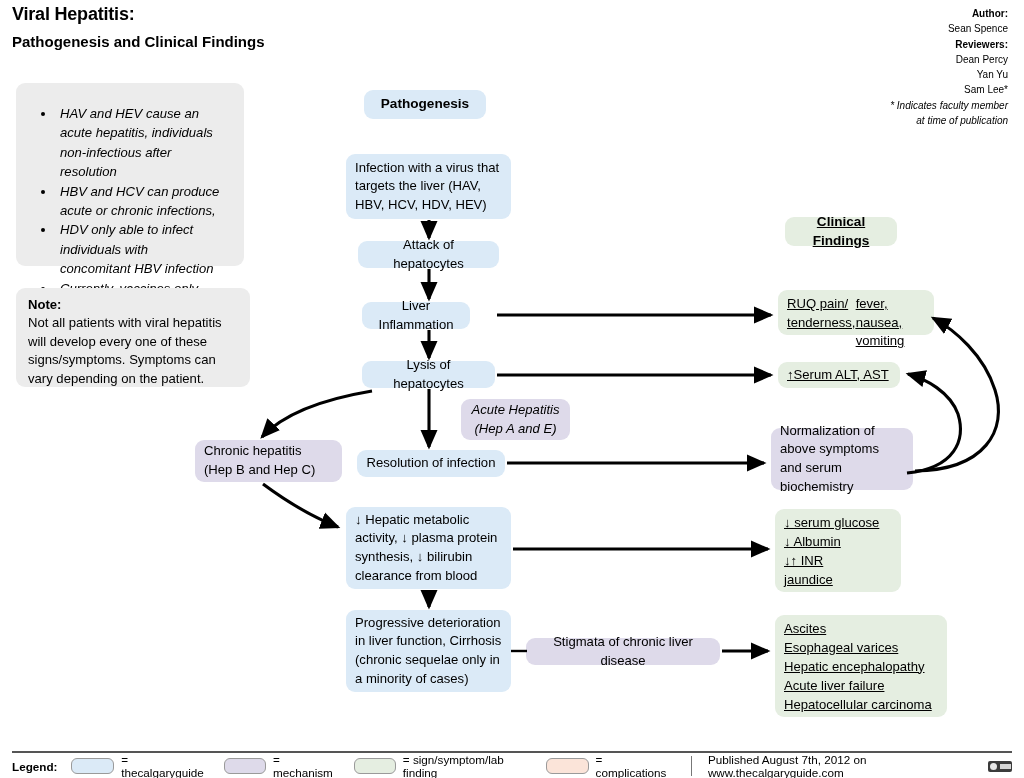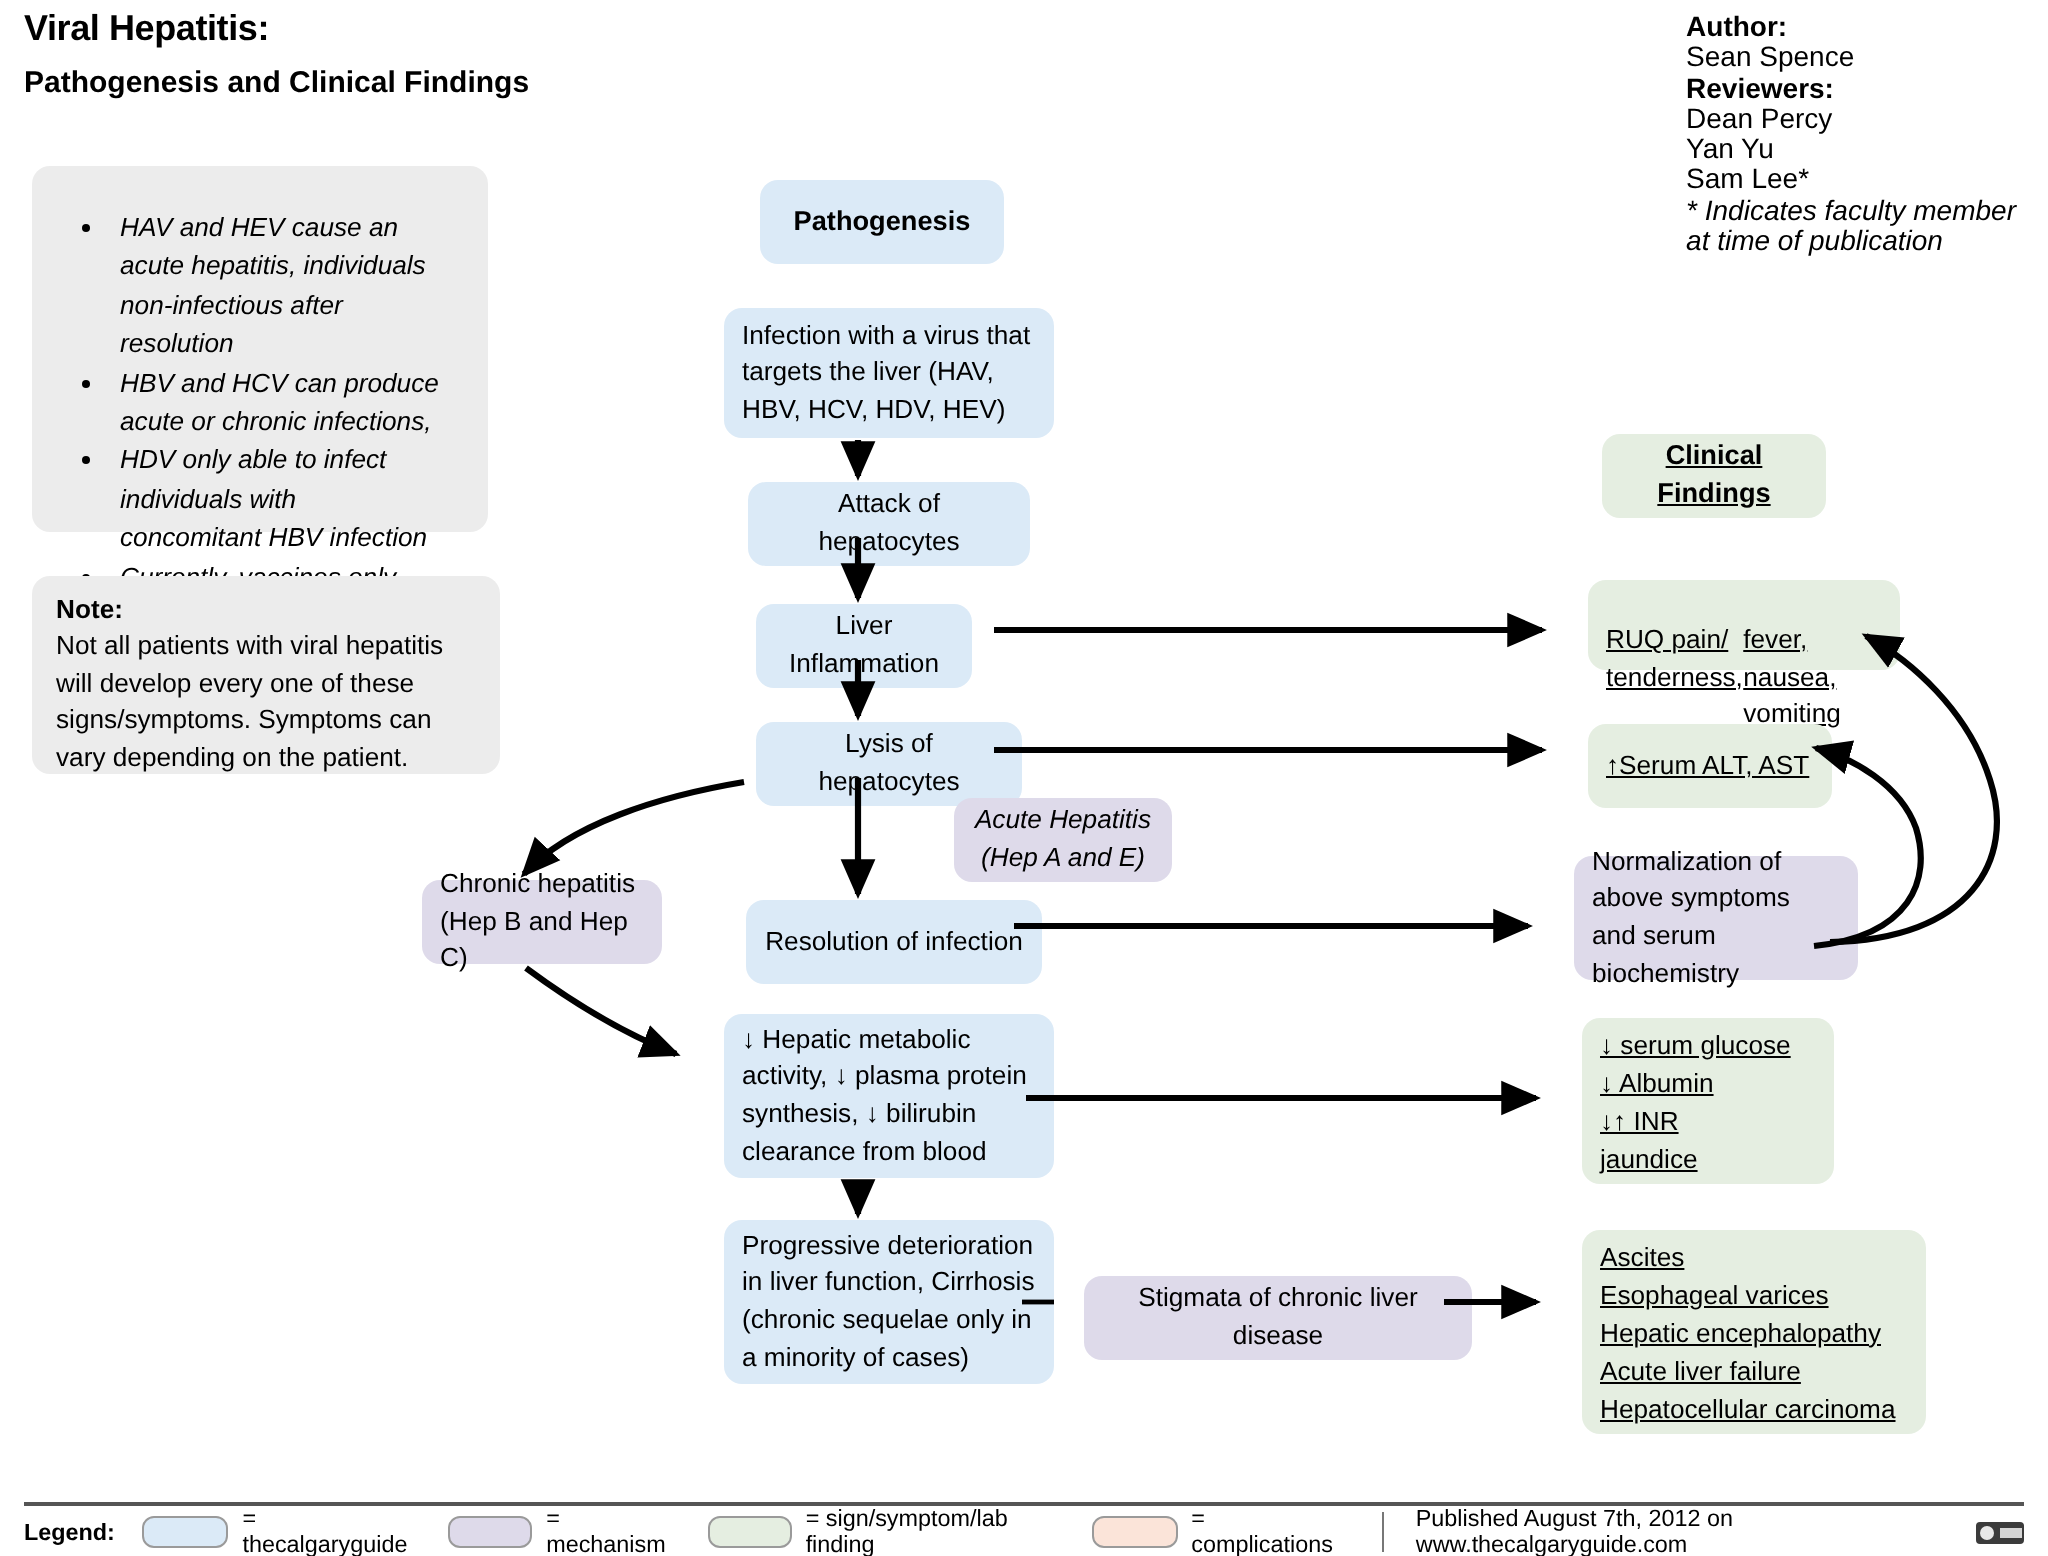--- a/index.html
+++ b/index.html
@@ -20,36 +20,35 @@
     font-size:18px;font-weight:bold;letter-spacing:-0.2px;
   }
   #title-sub{
     position:absolute;left:12px;top:33px;
     font-size:15px;font-weight:bold;
   }
 
   
   #credits{
     position:absolute;right:16px;top:6px;
-    text-align:left;font-size:14px;line-height:15.3px;
+    text-align:right;font-size:10px;line-height:15.3px;
   }
   #credits .b{font-weight:bold;}
   #credits .i{font-style:italic;}
 
   
   .box{
     position:absolute;
     border-radius:9px;
     box-sizing:border-box;
     display:flex;
     align-items:center;
     font-size:13.1px;
     line-height:18.6px;
-    padding:21px 9px;
-    margin-left:16px;
+    padding:5px 9px;
   }
   .patho{background:#dbeaf7;}
   .mech{background:#dedaea;}
   .sign{background:#e5eee1;}
 
   .box.center{justify-content:center;text-align:center;}
 
   .hdr{font-weight:bold;font-size:13.6px;}
   .u{text-decoration:underline;}
   .ital{font-style:italic;}
@@ -153,21 +152,21 @@
 
   <div class="box patho center" style="left:362px;top:302px;width:108px;height:27px;">Liver Inflammation</div>
 
   <div class="box patho center" style="left:362px;top:361px;width:133px;height:27px;">Lysis of hepatocytes</div>
 
   <div class="box mech center ital" style="left:461px;top:399px;width:109px;height:41px;flex-direction:column;">
     <span>Acute Hepatitis</span>
     <span>(Hep A and E)</span>
   </div>
 
-  <div class="box mech" style="left:195px;top:440px;width:120px;height:42px;flex-direction:column;align-items:flex-start;justify-content:center;">
+  <div class="box mech" style="left:195px;top:440px;width:147px;height:42px;flex-direction:column;align-items:flex-start;justify-content:center;">
     <span>Chronic hepatitis</span>
     <span>(Hep B and Hep C)</span>
   </div>
 
   <div class="box patho center" style="left:357px;top:450px;width:148px;height:27px;">Resolution of infection</div>
 
   <div class="box patho" style="left:346px;top:507px;width:165px;height:82px;align-items:center;">↓ Hepatic metabolic activity, ↓ plasma protein synthesis, ↓ bilirubin clearance from blood</div>
 
   <div class="box patho" style="left:346px;top:610px;width:165px;height:82px;align-items:center;">Progressive deterioration in liver function, Cirrhosis (chronic sequelae only in a minority of cases)</div>
 

